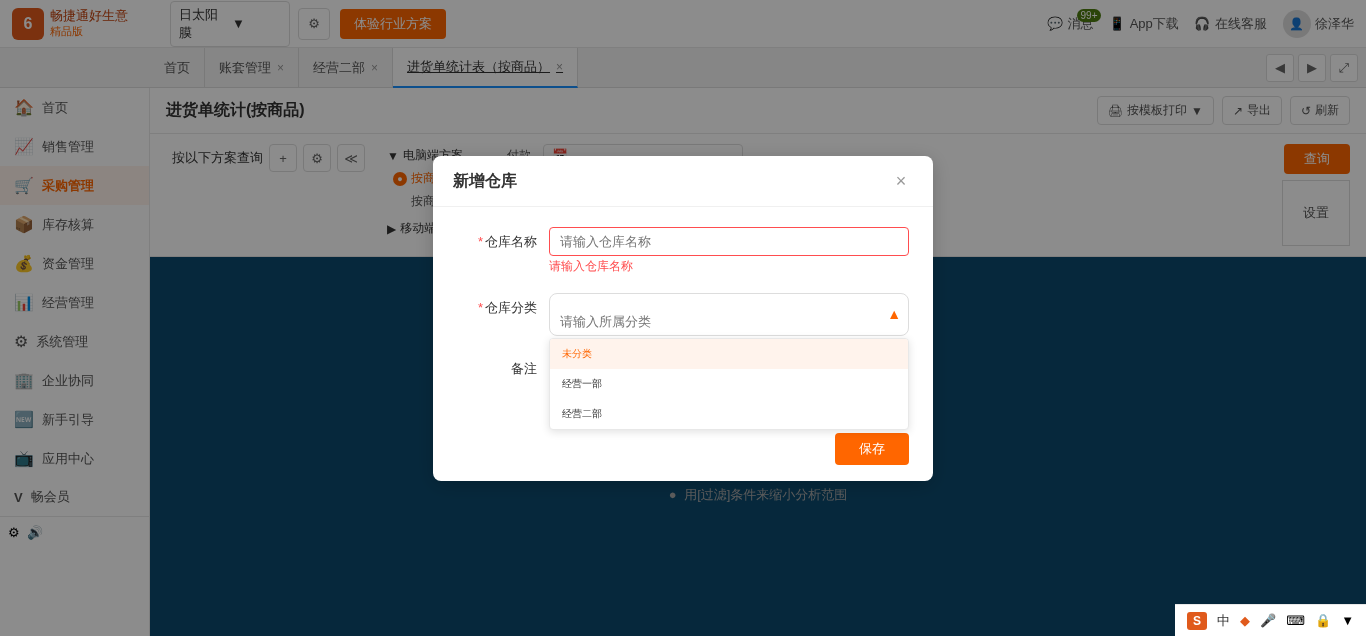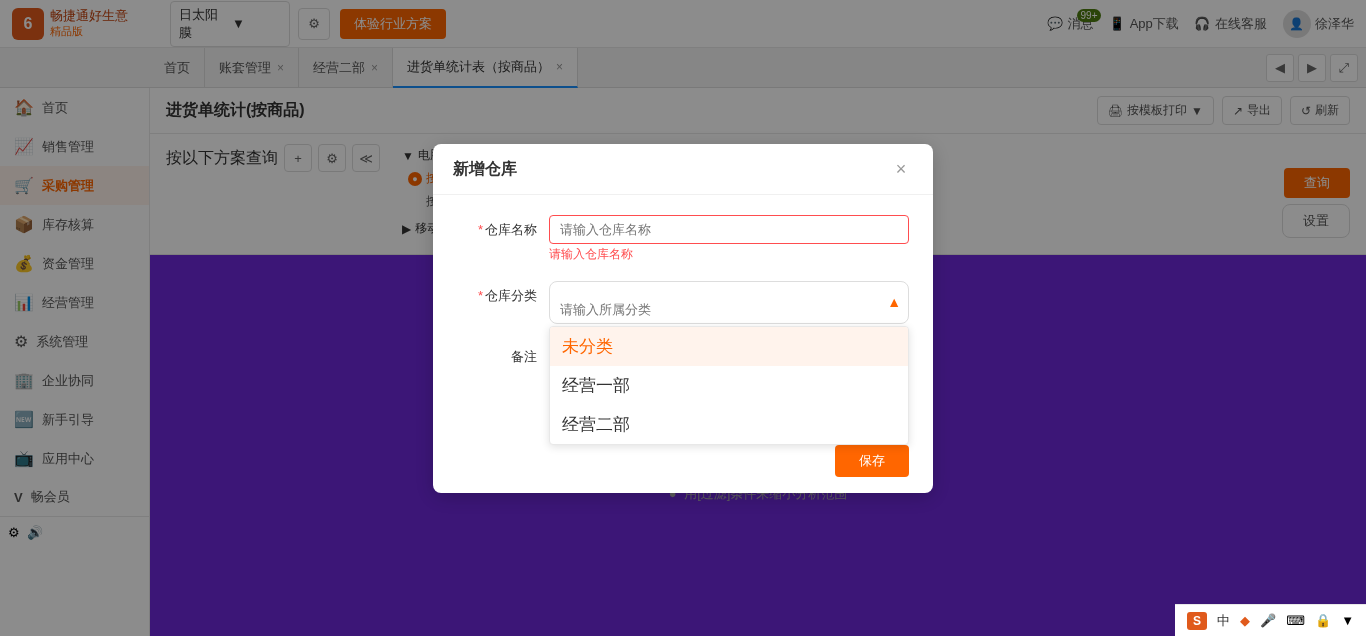--- a/index.html
+++ b/index.html
@@ -96,20 +96,21 @@
       cursor: pointer;
       border-right: 1px solid #ddd;
       color: #555; font-size: 13px;
       position: relative;
       white-space: nowrap;
     }
     .tab-item.active {
       background: #fff;
       color: #333;
       border-bottom: 2px solid #1890ff;
+      text-decoration: underline;
     }
     .tab-close {
       margin-left: 6px; color: #999; font-size: 12px;
       cursor: pointer;
     }
     .tab-controls {
       margin-left: auto;
       display: flex; align-items: center;
       padding-right: 8px;
       gap: 4px;
@@ -245,43 +246,43 @@
       top: calc(100% + 2px);
       left: 0; right: 0;
       background: #fff;
       border: 1px solid #e8e8e8;
       border-radius: 4px;
       box-shadow: 0 2px 8px rgba(0,0,0,0.12);
       z-index: 200;
       overflow: hidden;
     }
     .dropdown-item {
-      padding: 8px 12px; cursor: pointer; font-size: 17px; color: #333;
+      padding: 8px 12px; cursor: pointer; font-size: 10px; color: #333;
     }
     .dropdown-item.selected { background: #fff3ec; color: #ff6600; }
 
     .dialog-footer {
       padding: 12px 24px 16px;
       display: flex; justify-content: flex-end; gap: 10px;
     }
     .btn-cancel {
-      padding: 7px 20px; border: 1px solid #ddd;
-      border-radius: 8px; cursor: pointer;
+      padding: 23px 20px; border: 1px solid #ddd;
+      border-radius: 0; cursor: pointer;
       background: #fff; font-size: 13px; color: #555;
     }
     .btn-save {
       padding: 7px 24px; border: none;
       border-radius: 4px; cursor: pointer;
-      background: #ff6600; color: #fff; font-size: 13px; margin-top: 24px;
+      background: #ff6600; color: #fff; font-size: 13px;
     }
 
     .main-content {
       flex: 1;
       display: flex; flex-direction: column;
-      background: #6d28d9;
+      background: #0c4a6e;
       overflow: hidden;
     }
     .inner-header {
       background: #fff;
       padding: 8px 16px;
       display: flex; align-items: center; justify-content: space-between;
       border-bottom: 1px solid #e8e8e8;
     }
   </style>
 </head>
@@ -420,21 +421,21 @@
         </div>
         <div class="action-btn">
           <span>↺</span>
           <span>刷新</span>
         </div>
       </div>
     </div>
 
     <div style="background:#fff; padding:10px 16px; border-bottom:1px solid #e8e8e8; display:flex; align-items:flex-start; gap:16px;">
       <div style="display:flex; align-items:center; gap:6px;">
-        <span style="font-size:16px; color:#333;">按以下方案查询</span>
+        <span style="font-size:13px; color:#333;margin-left:6px;">按以下方案查询</span>
         <div class="filter-icon-btn">+</div>
         <div class="filter-icon-btn">⚙</div>
         <div class="filter-icon-btn">≪</div>
       </div>
 
       <div style="flex:1; display:flex; gap:24px;">
         <div>
           <div class="scheme-group">
             <div class="scheme-group-title">
               <span>▼</span>

